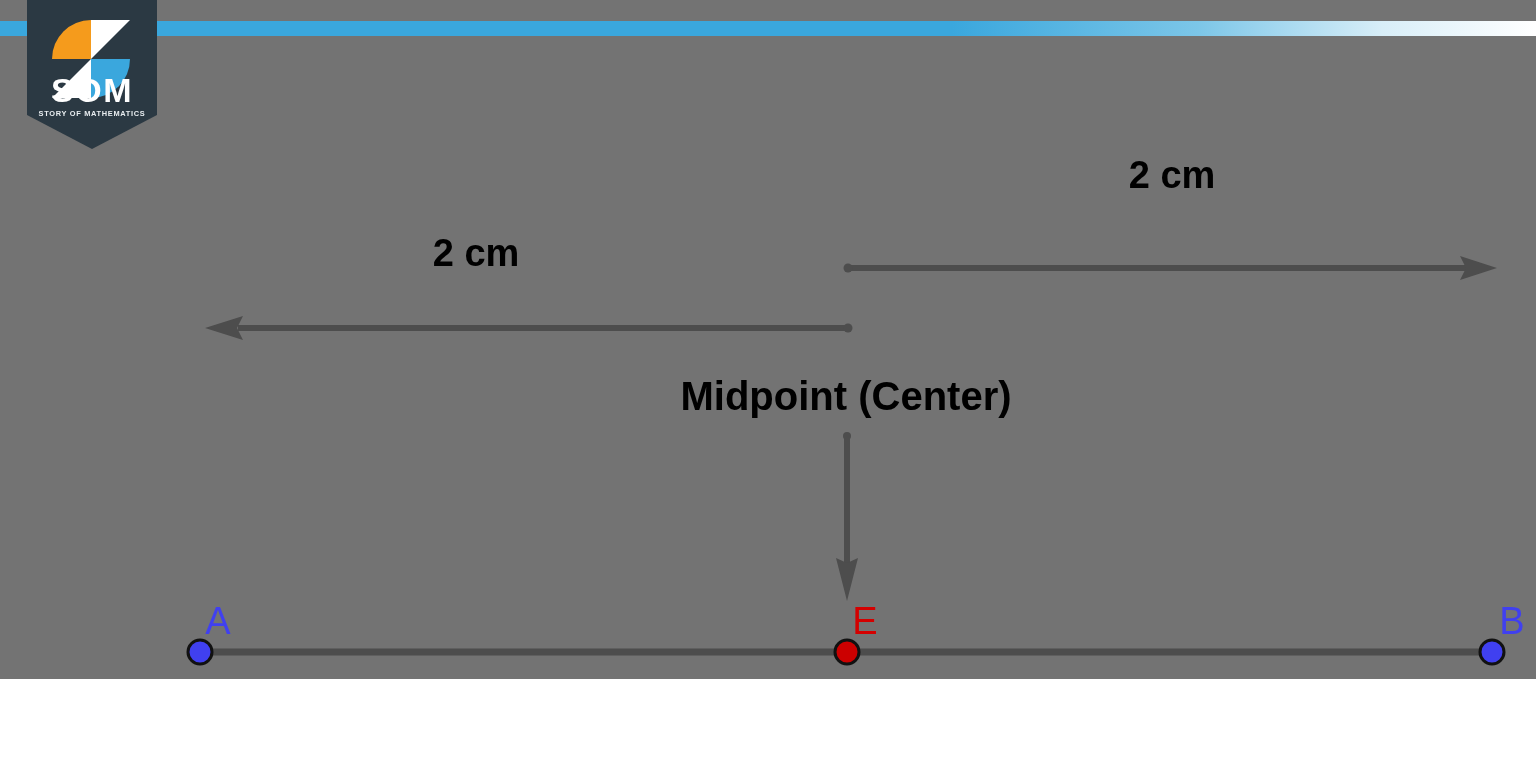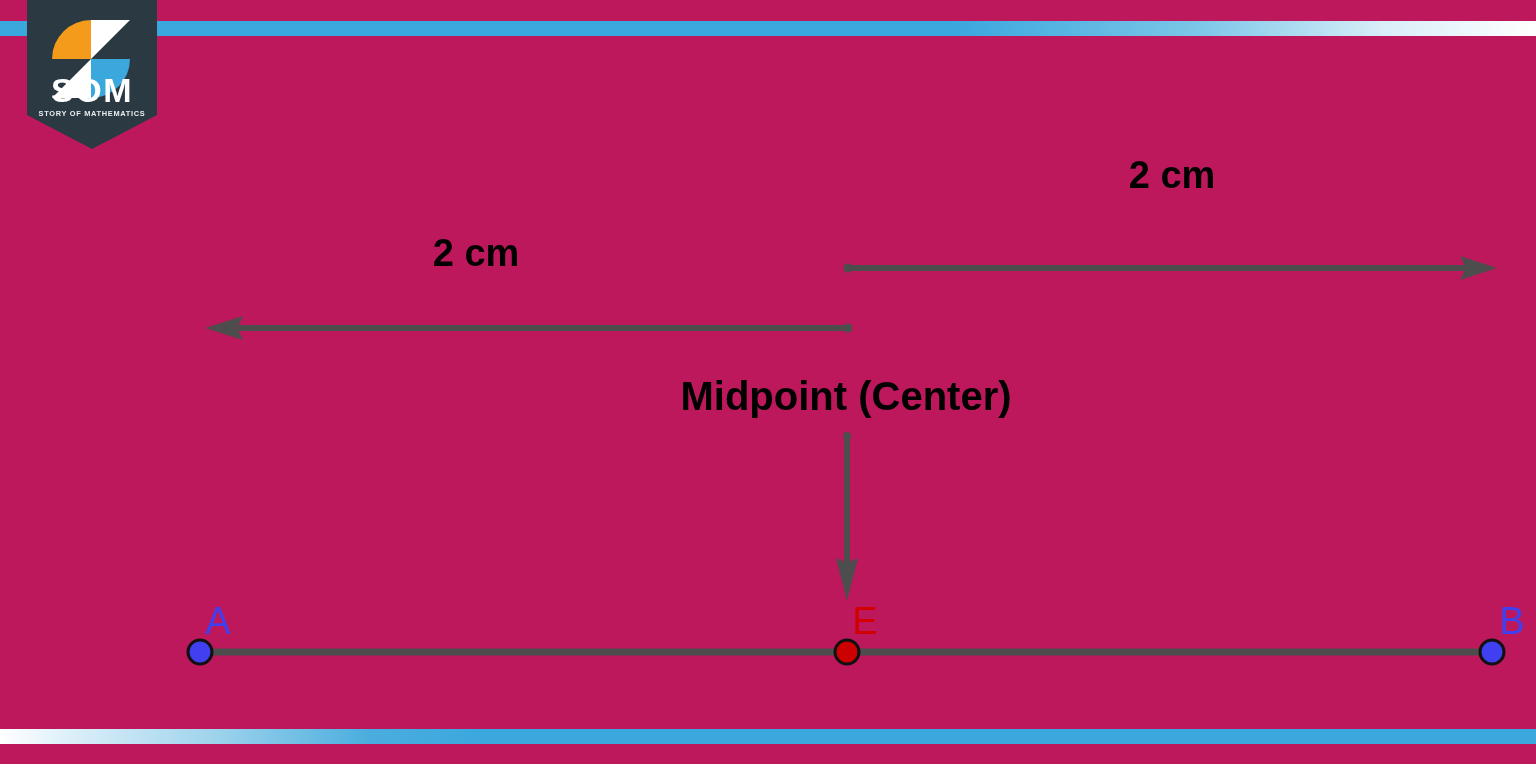--- a/index.html
+++ b/index.html
@@ -6,22 +6,22 @@
     margin: 0;
     padding: 0;
     background: #ffffff;
   }
   body {
     font-family: "Liberation Sans", sans-serif;
   }
   #stage {
     position: relative;
     width: 1536px;
-    height: 764px;
-    background: #be185d;
+    height: 679px;
+    background: #737373;
     overflow: hidden;
   }
 
   
   .bar {
     position: absolute;
     height: 15px;
   }
   #top-bar {
     left: 0;

